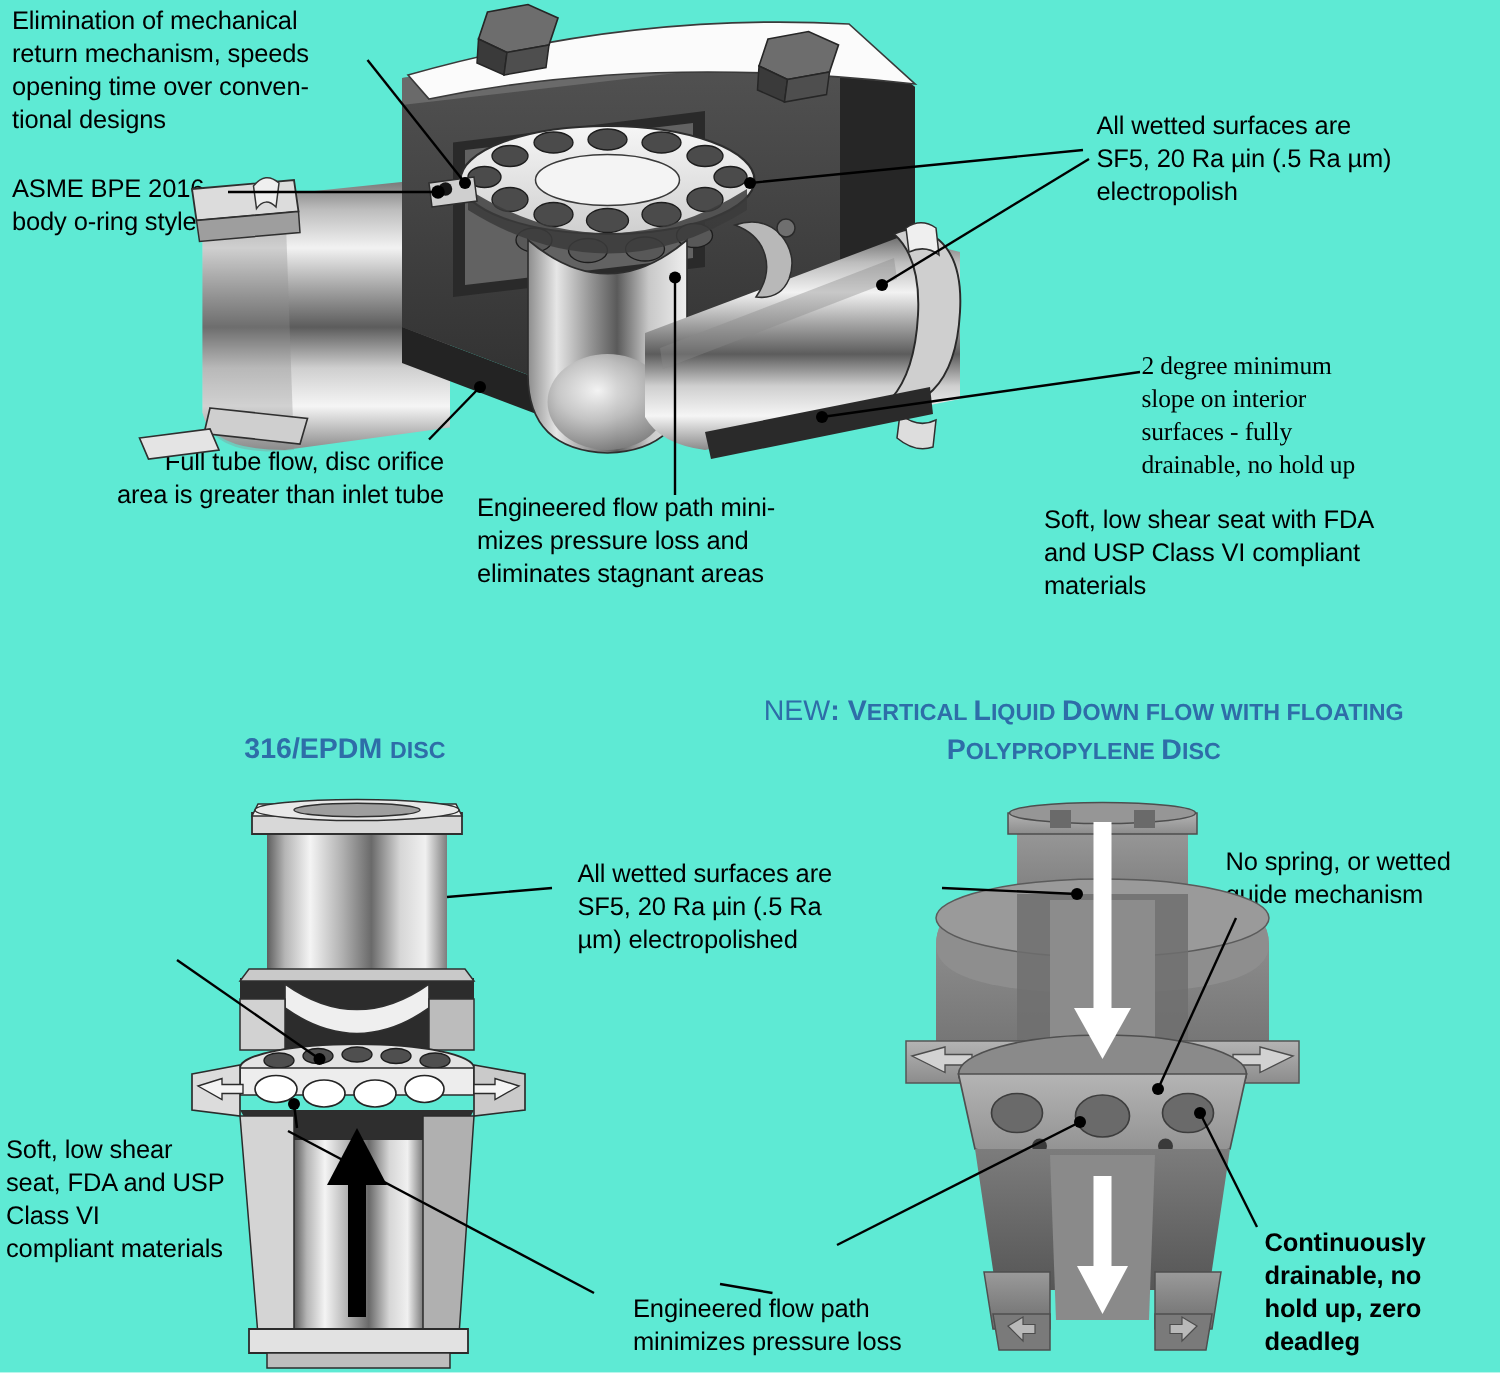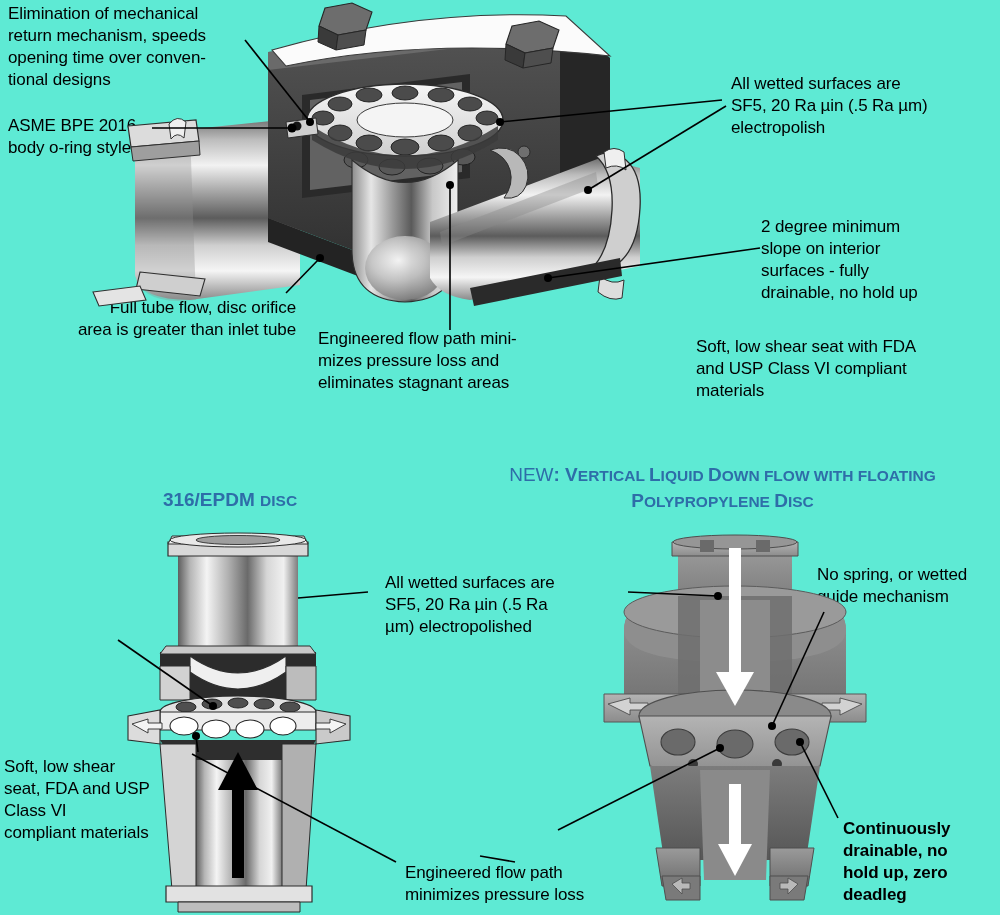--- a/index.html
+++ b/index.html
@@ -372,21 +372,21 @@
 opening time over conven-
 tional designs</div>
 
   <div class="callout" style="left:8px; top:115px; width:170px;">ASME BPE 2016
 body o-ring style</div>
 
   <div class="callout" style="left:731px; top:73px; width:262px;">All wetted surfaces are
 SF5, 20 Ra µin (.5 Ra µm)
 electropolish</div>
 
-  <div class="callout" style="left:761px; top:216px; width:232px;">2 degree minimum
+  <div class="callout" style="left:761px; top:233px; width:232px;font-family:Liberation Serif, serif;">2 degree minimum
 slope on interior
 surfaces - fully
 drainable, no hold up</div>
 
   <div class="callout" style="left:696px; top:336px; width:290px;">Soft, low shear seat with FDA
 and USP Class VI compliant
 materials</div>
 
   <div class="callout" style="left:16px; top:297px; width:280px;text-align:right;">Full tube flow, disc orifice
 area is greater than inlet tube</div>
@@ -408,21 +408,21 @@
 
   <div class="callout" style="left:385px; top:572px; width:215px;">All wetted surfaces are
 SF5, 20 Ra µin (.5 Ra
 µm) electropolished</div>
 
   <div class="callout" style="left:4px; top:756px; width:180px;">Soft, low shear
 seat, FDA and USP
 Class VI
 compliant materials</div>
 
-  <div class="callout" style="left:405px; top:862px; width:240px;">Engineered flow path
+  <div class="callout" style="left:422px; top:862px; width:240px;">Engineered flow path
 minimizes pressure loss</div>
 
   <div class="callout" style="left:817px; top:564px; width:185px;">No spring, or wetted
 guide mechanism</div>
 
   <div class="callout bold" style="left:843px; top:818px; width:160px;">Continuously
 drainable, no
 hold up, zero
 deadleg</div>
 

